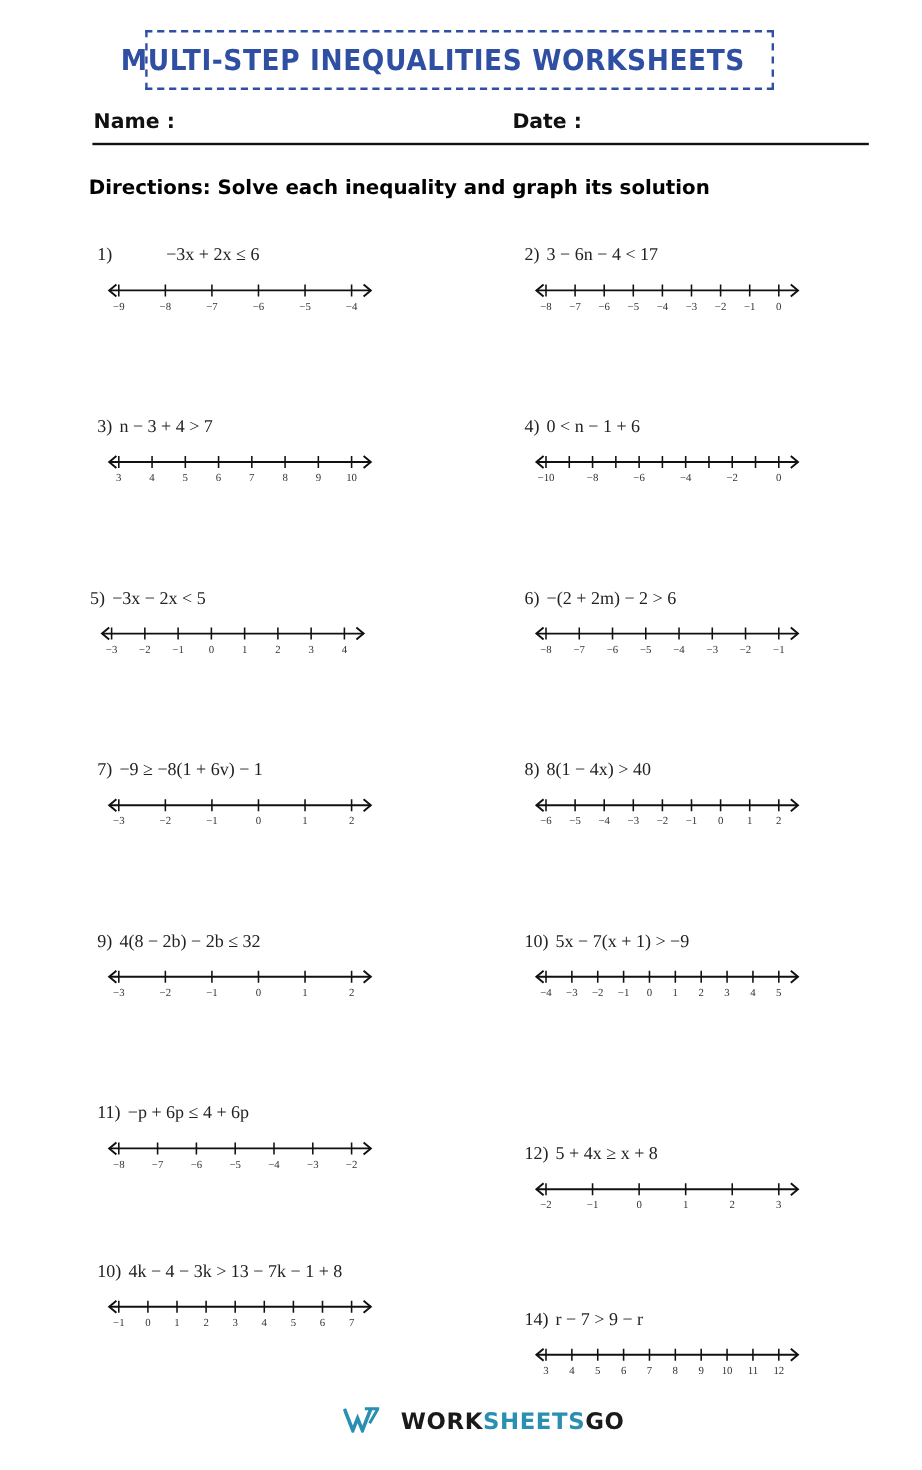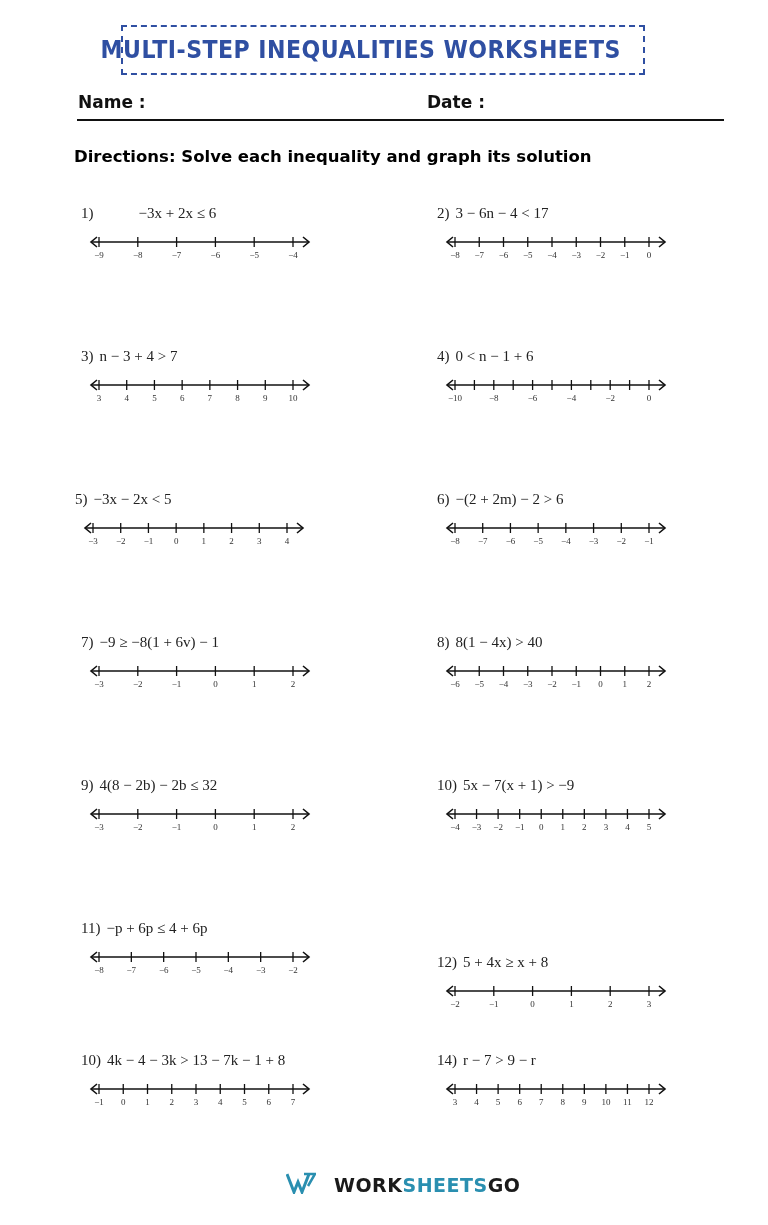--- a/index.html
+++ b/index.html
@@ -351,21 +351,21 @@
         <line x1="139.25" y1="6" x2="139.25" y2="16" stroke="#111" stroke-width="1.3"></line>
         <text x="139.25" y="27" text-anchor="middle" font-family="Liberation Serif, serif" font-size="9" fill="#333">4</text>
         <line x1="163.5" y1="6" x2="163.5" y2="16" stroke="#111" stroke-width="1.3"></line>
         <text x="163.5" y="27" text-anchor="middle" font-family="Liberation Serif, serif" font-size="9" fill="#333">5</text>
         <line x1="187.75" y1="6" x2="187.75" y2="16" stroke="#111" stroke-width="1.3"></line>
         <text x="187.75" y="27" text-anchor="middle" font-family="Liberation Serif, serif" font-size="9" fill="#333">6</text>
         <line x1="212" y1="6" x2="212" y2="16" stroke="#111" stroke-width="1.3"></line>
         <text x="212" y="27" text-anchor="middle" font-family="Liberation Serif, serif" font-size="9" fill="#333">7</text>
       </svg>
     </div>
-    <div class="problem" style="left: 437px; top: 1052px;">
+    <div class="problem" style="left: 437px; top: 1092px;">
       <div class="problem-label"><span class="num">14)</span><span style="font-style: normal;">r − 7 &gt; 9 − r</span></div>
       <svg class="numline" width="236" height="30" viewBox="0 0 236 30">
         <line x1="10" y1="11" x2="228" y2="11" stroke="#111" stroke-width="1.6"></line>
         <path d="M16 6 L10 11 L16 16" fill="none" stroke="#111" stroke-width="1.6"></path>
         <path d="M222 6 L228 11 L222 16" fill="none" stroke="#111" stroke-width="1.6"></path>
         <line x1="18" y1="6" x2="18" y2="16" stroke="#111" stroke-width="1.3"></line>
         <text x="18" y="27" text-anchor="middle" font-family="Liberation Serif, serif" font-size="9" fill="#333">3</text>
         <line x1="39.55555555555556" y1="6" x2="39.55555555555556" y2="16" stroke="#111" stroke-width="1.3"></line>
         <text x="39.55555555555556" y="27" text-anchor="middle" font-family="Liberation Serif, serif" font-size="9" fill="#333">4</text>
         <line x1="61.111111111111114" y1="6" x2="61.111111111111114" y2="16" stroke="#111" stroke-width="1.3"></line>

